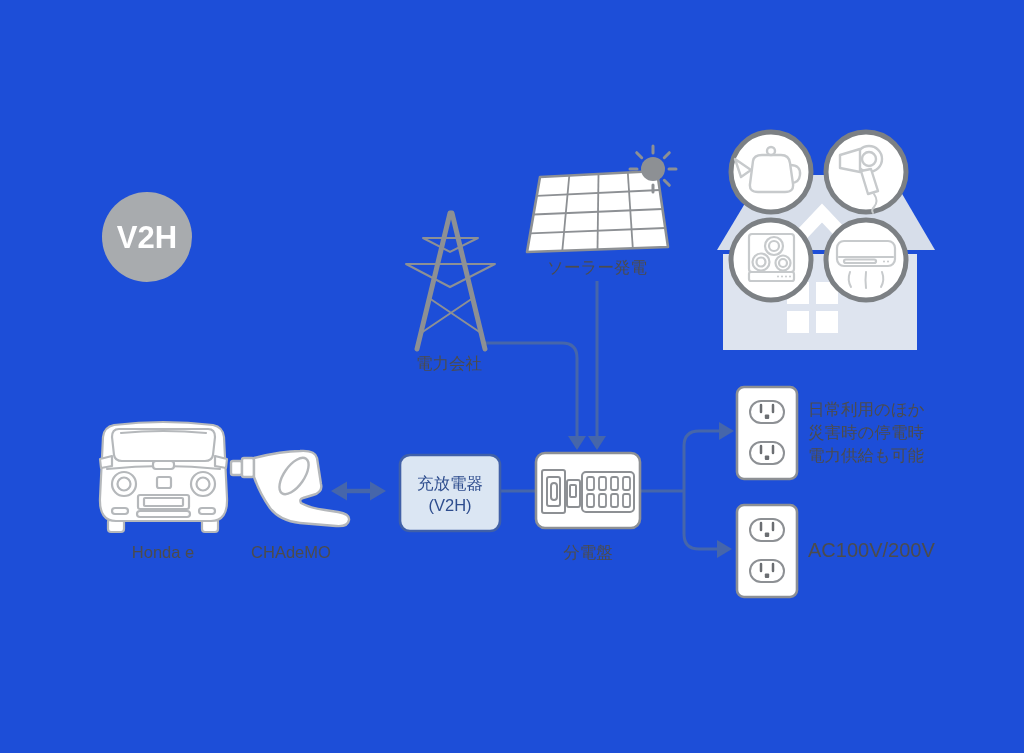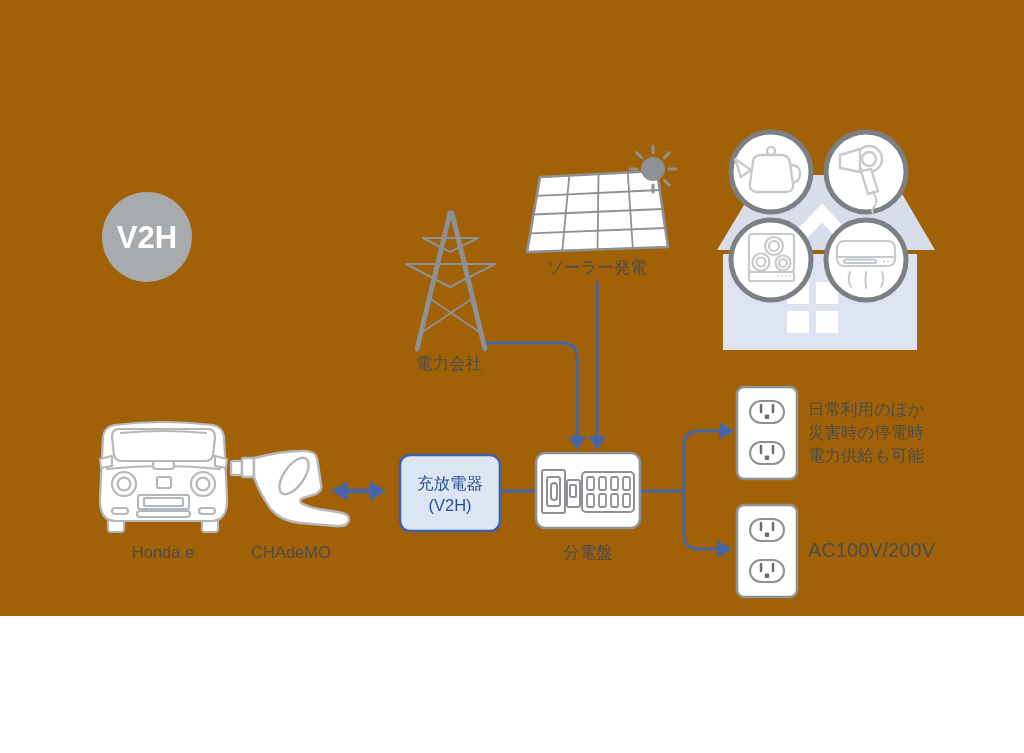--- a/index.html
+++ b/index.html
@@ -1,16 +1,16 @@
 <!DOCTYPE html>
 <html><head>
 <meta charset="utf-8">
 <style>
   html,body{margin:0;padding:0;background:#ffffff;}
-  .stage{position:relative;width:1024px;height:616px;background:#a16207;overflow:hidden;
+  .stage{position:relative;width:1024px;height:753px;background:#1d4ed8;overflow:hidden;
          font-family:"Liberation Sans","DejaVu Sans",sans-serif;}
   svg{position:absolute;left:0;top:0;}
   text{font-family:"Liberation Sans","DejaVu Sans",sans-serif;}
   .lbl{font-size:16.5px;}
   .note{font-size:16.5px;}
 </style>
 </head>
 <body>
 
 <div class="stage">

